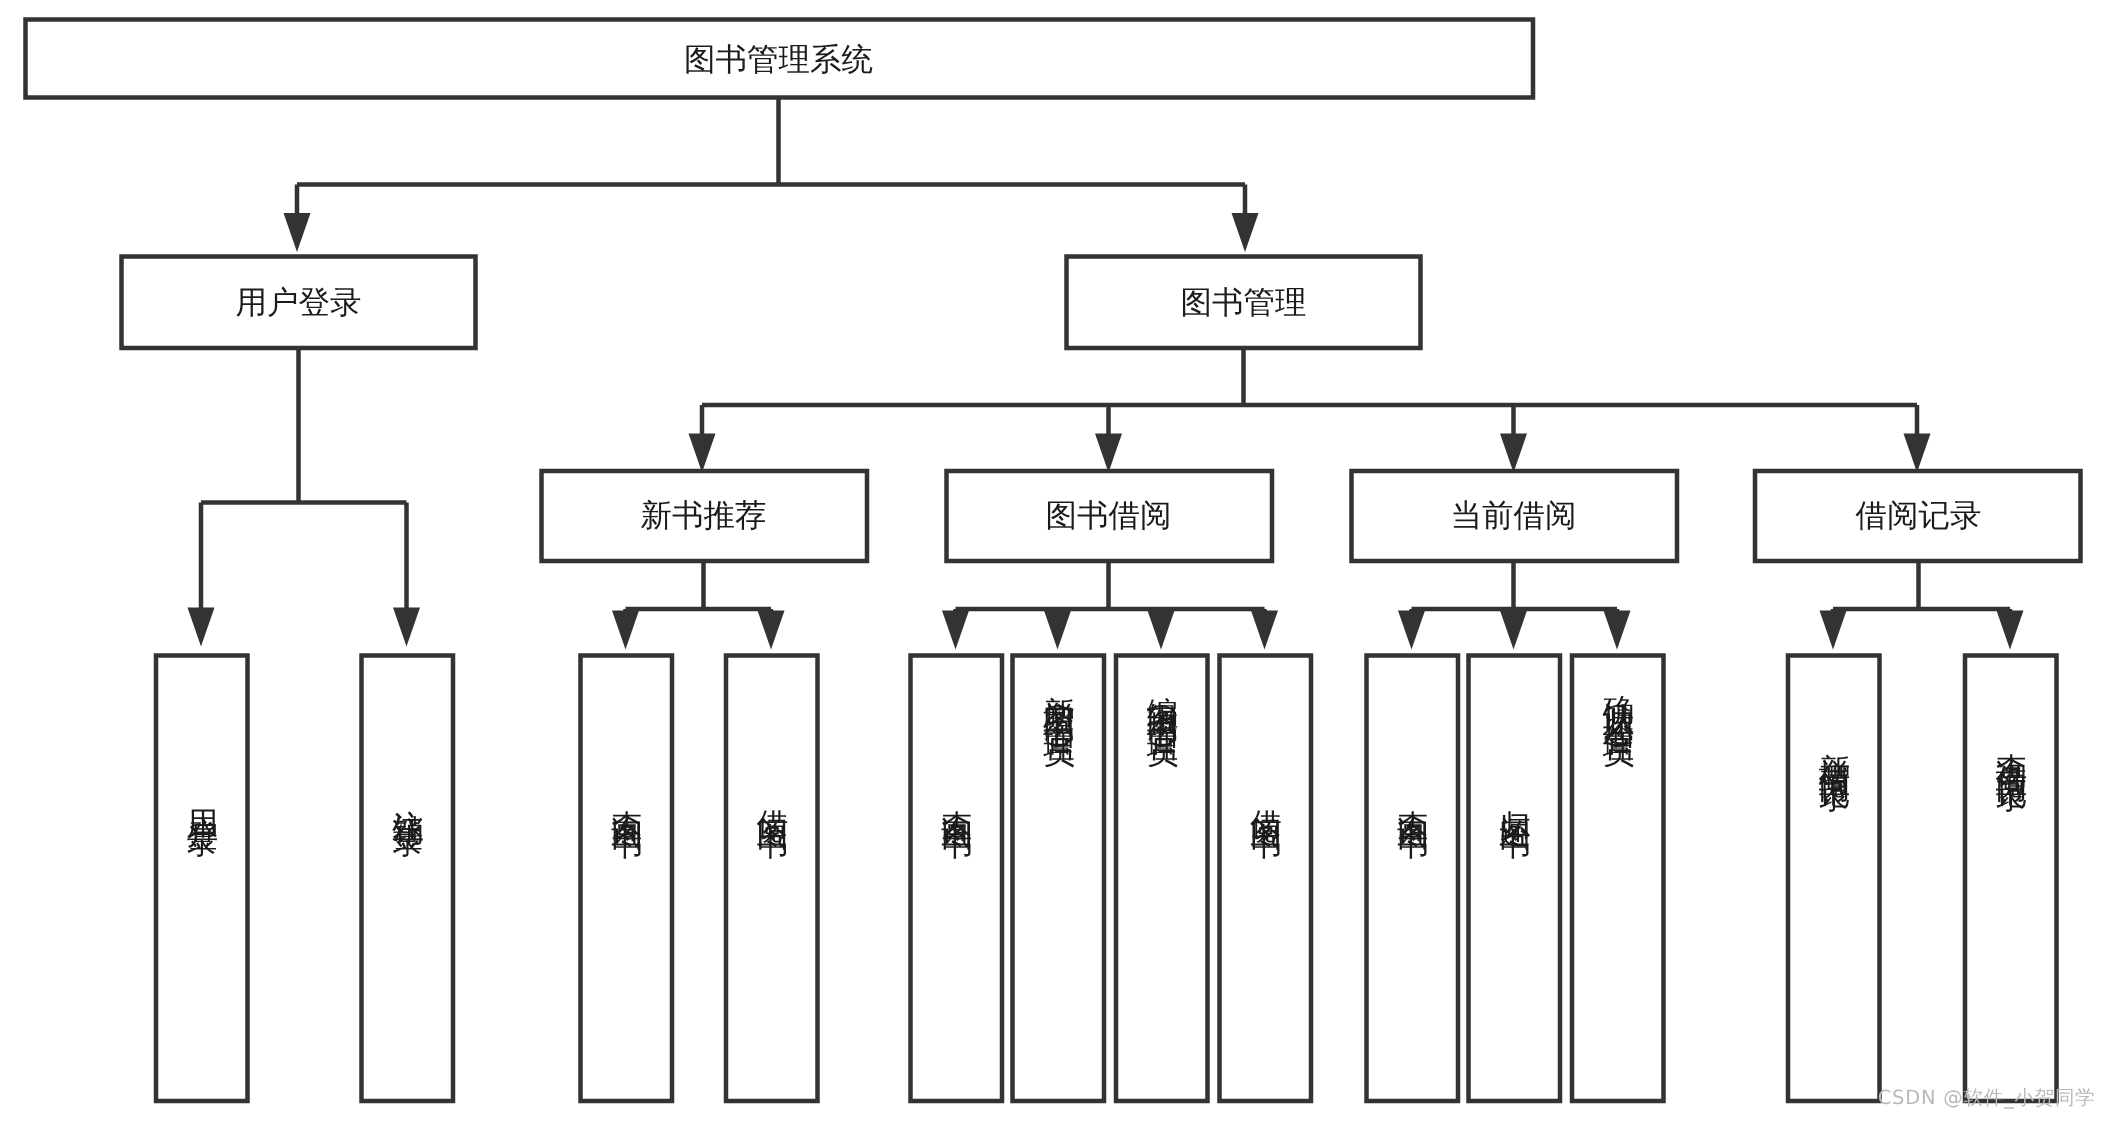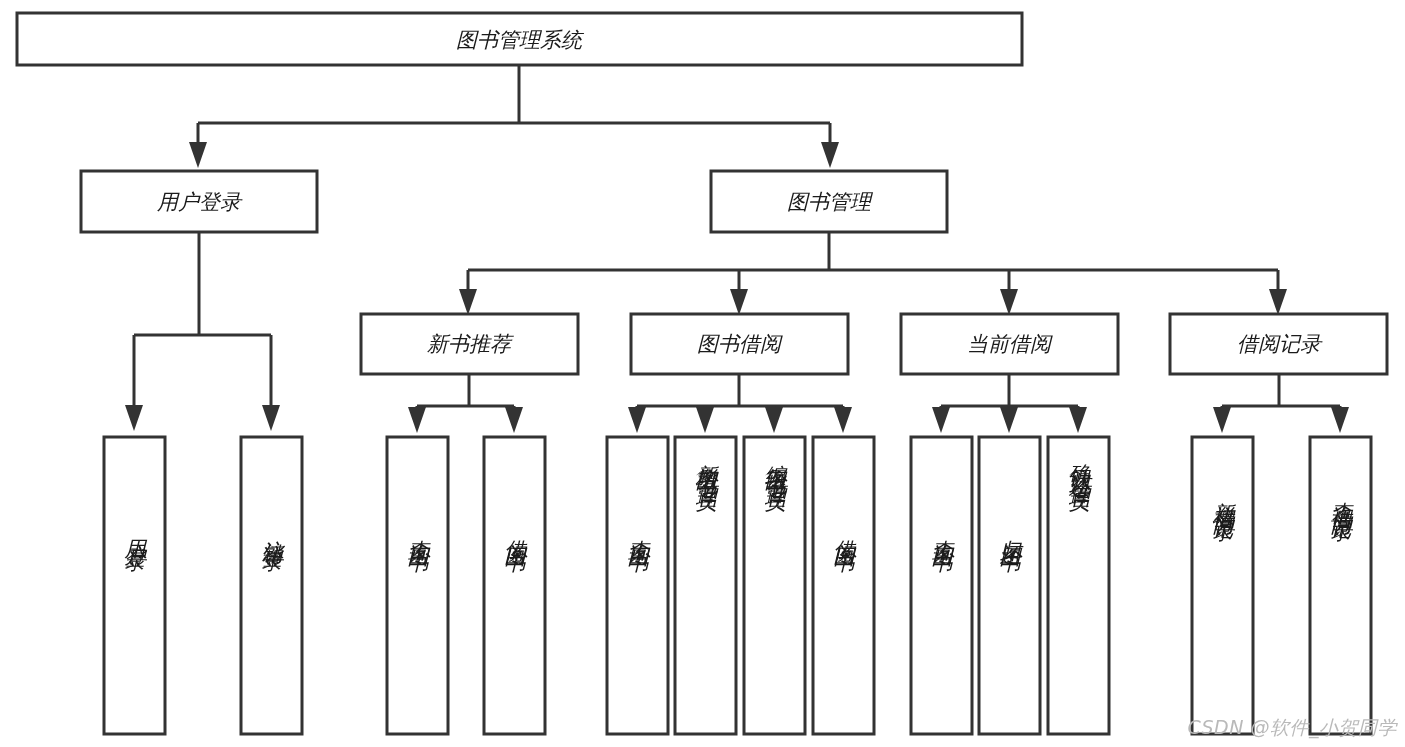--- a/index.html
+++ b/index.html
@@ -9,21 +9,20 @@
   }
   body {
     font-family: "DejaVu Sans", "Liberation Sans", sans-serif;
   }
   #diagram-root {
     position: relative;
     width: 1405px;
     height: 747px;
     background: #ffffff;
     overflow: hidden;
-    font-style: italic;
   }
   svg#tree-svg {
     position: absolute;
     left: 0;
     top: 0;
     width: 1405px;
     height: 747px;
     display: block;
   }
   .node-box {
@@ -64,21 +63,21 @@
     line-height: 1;
     letter-spacing: 4px;
     color: #1b1b1b;
     white-space: nowrap;
   }
   .watermark {
     position: absolute;
     right: 8px;
     bottom: 6px;
     font-family: "DejaVu Sans", "Liberation Sans", sans-serif;
-    font-size: 19px;
+    font-size: 13px;
     color: #b9b9b9;
     letter-spacing: 0.5px;
     user-select: none;
     pointer-events: none;
   }
 </style>
 </head>
 <body>
 
 <div id="diagram-root">

